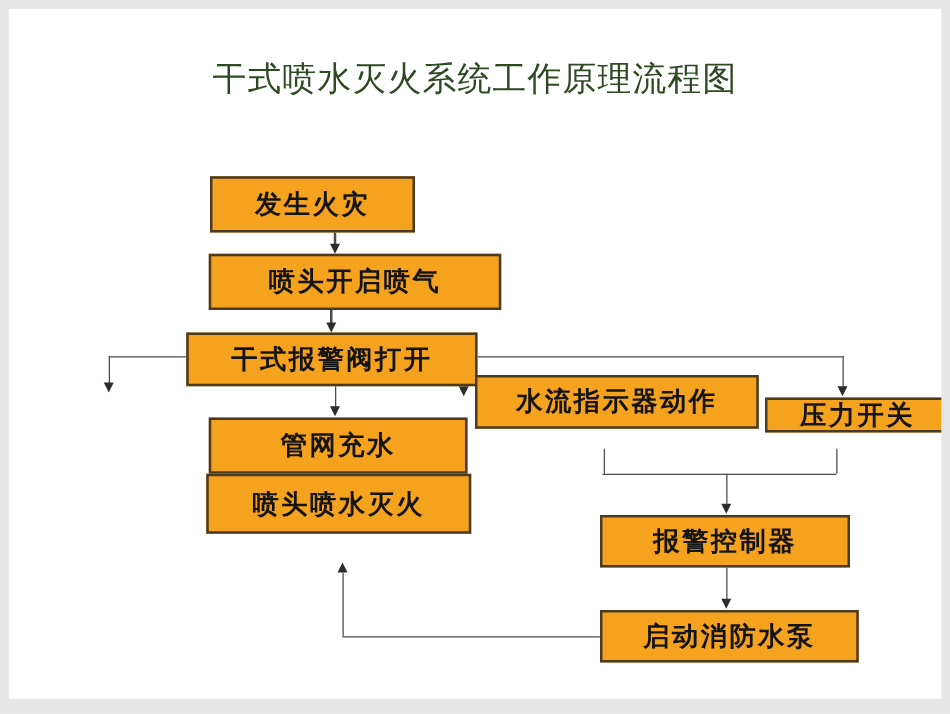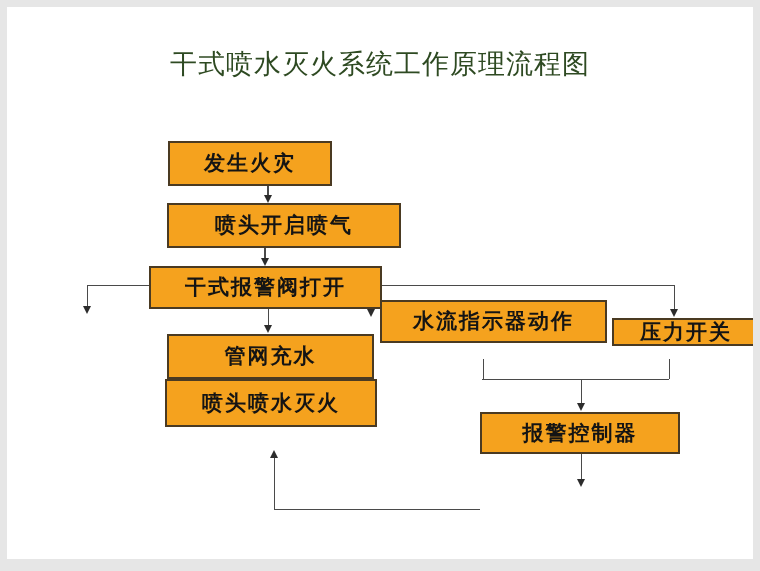--- a/index.html
+++ b/index.html
@@ -119,14 +119,15 @@
   <div class="arrow-u" style="left:263px; top:443px;"></div>
 
   <div class="node" style="left:161px; top:134px; width:164px; height:45px;">发生火灾</div>
   <div class="node" style="left:160px; top:196px; width:234px; height:45px;">喷头开启喷气</div>
   <div class="node" style="left:142px; top:259px; width:233px; height:43px;">干式报警阀打开</div>
   <div class="node" style="left:160px; top:327px; width:207px; height:45px;">管网充水</div>
   <div class="node" style="left:158px; top:372px; width:212px; height:48px;">喷头喷水灭火</div>
   <div class="node" style="left:373px; top:293px; width:227px; height:43px;">水流指示器动作</div>
   <div class="node" style="left:605px; top:311px; width:148px; height:28px;">压力开关</div>
   <div class="node" style="left:473px; top:405px; width:200px; height:42px;">报警控制器</div>
+  <div class="node" style="left:473px; top:481px; width:207px; height:42px;">启动消防水泵</div>
 
 </div>
 
 </body></html>

